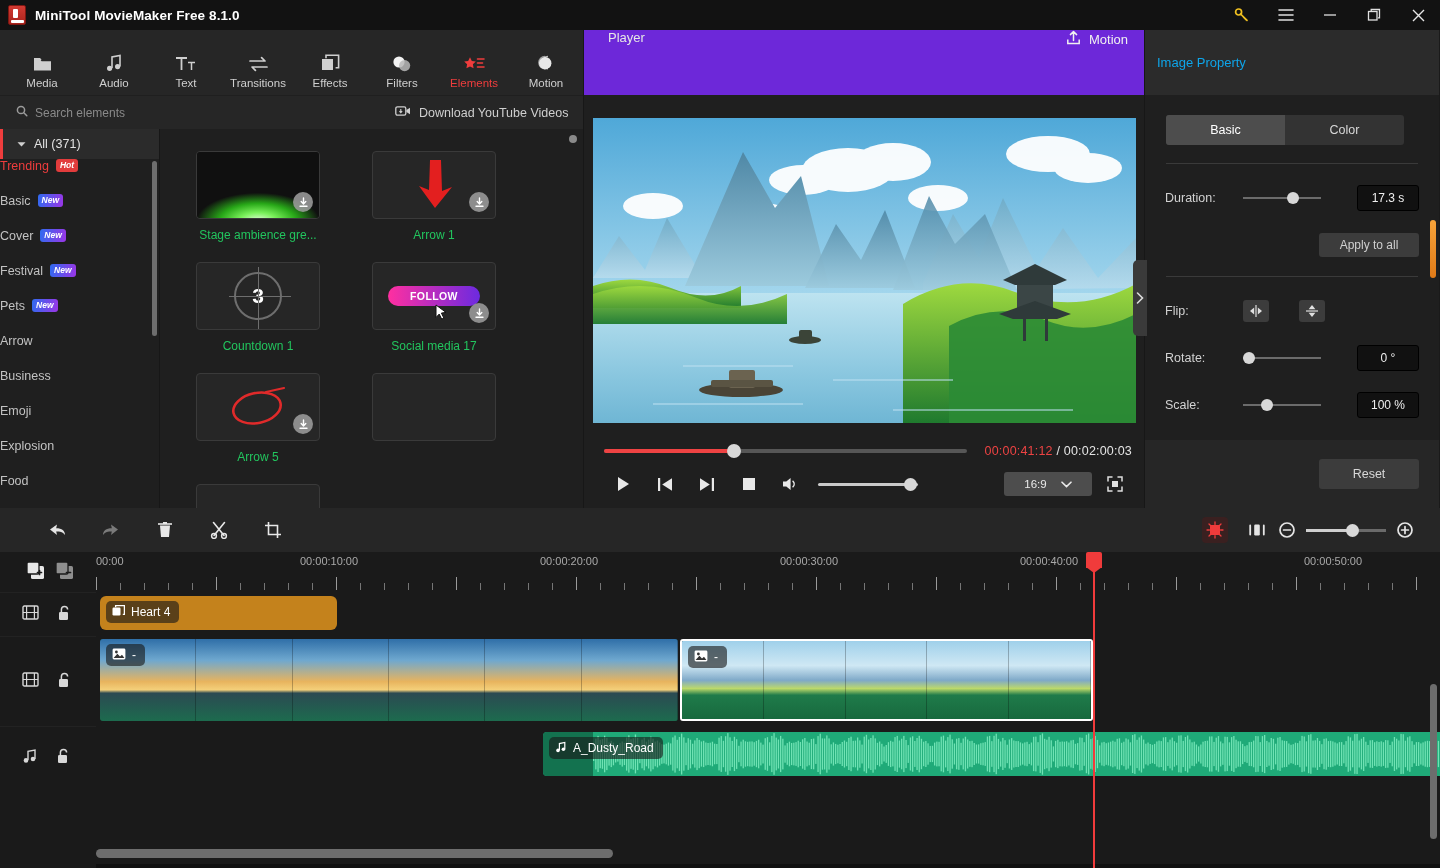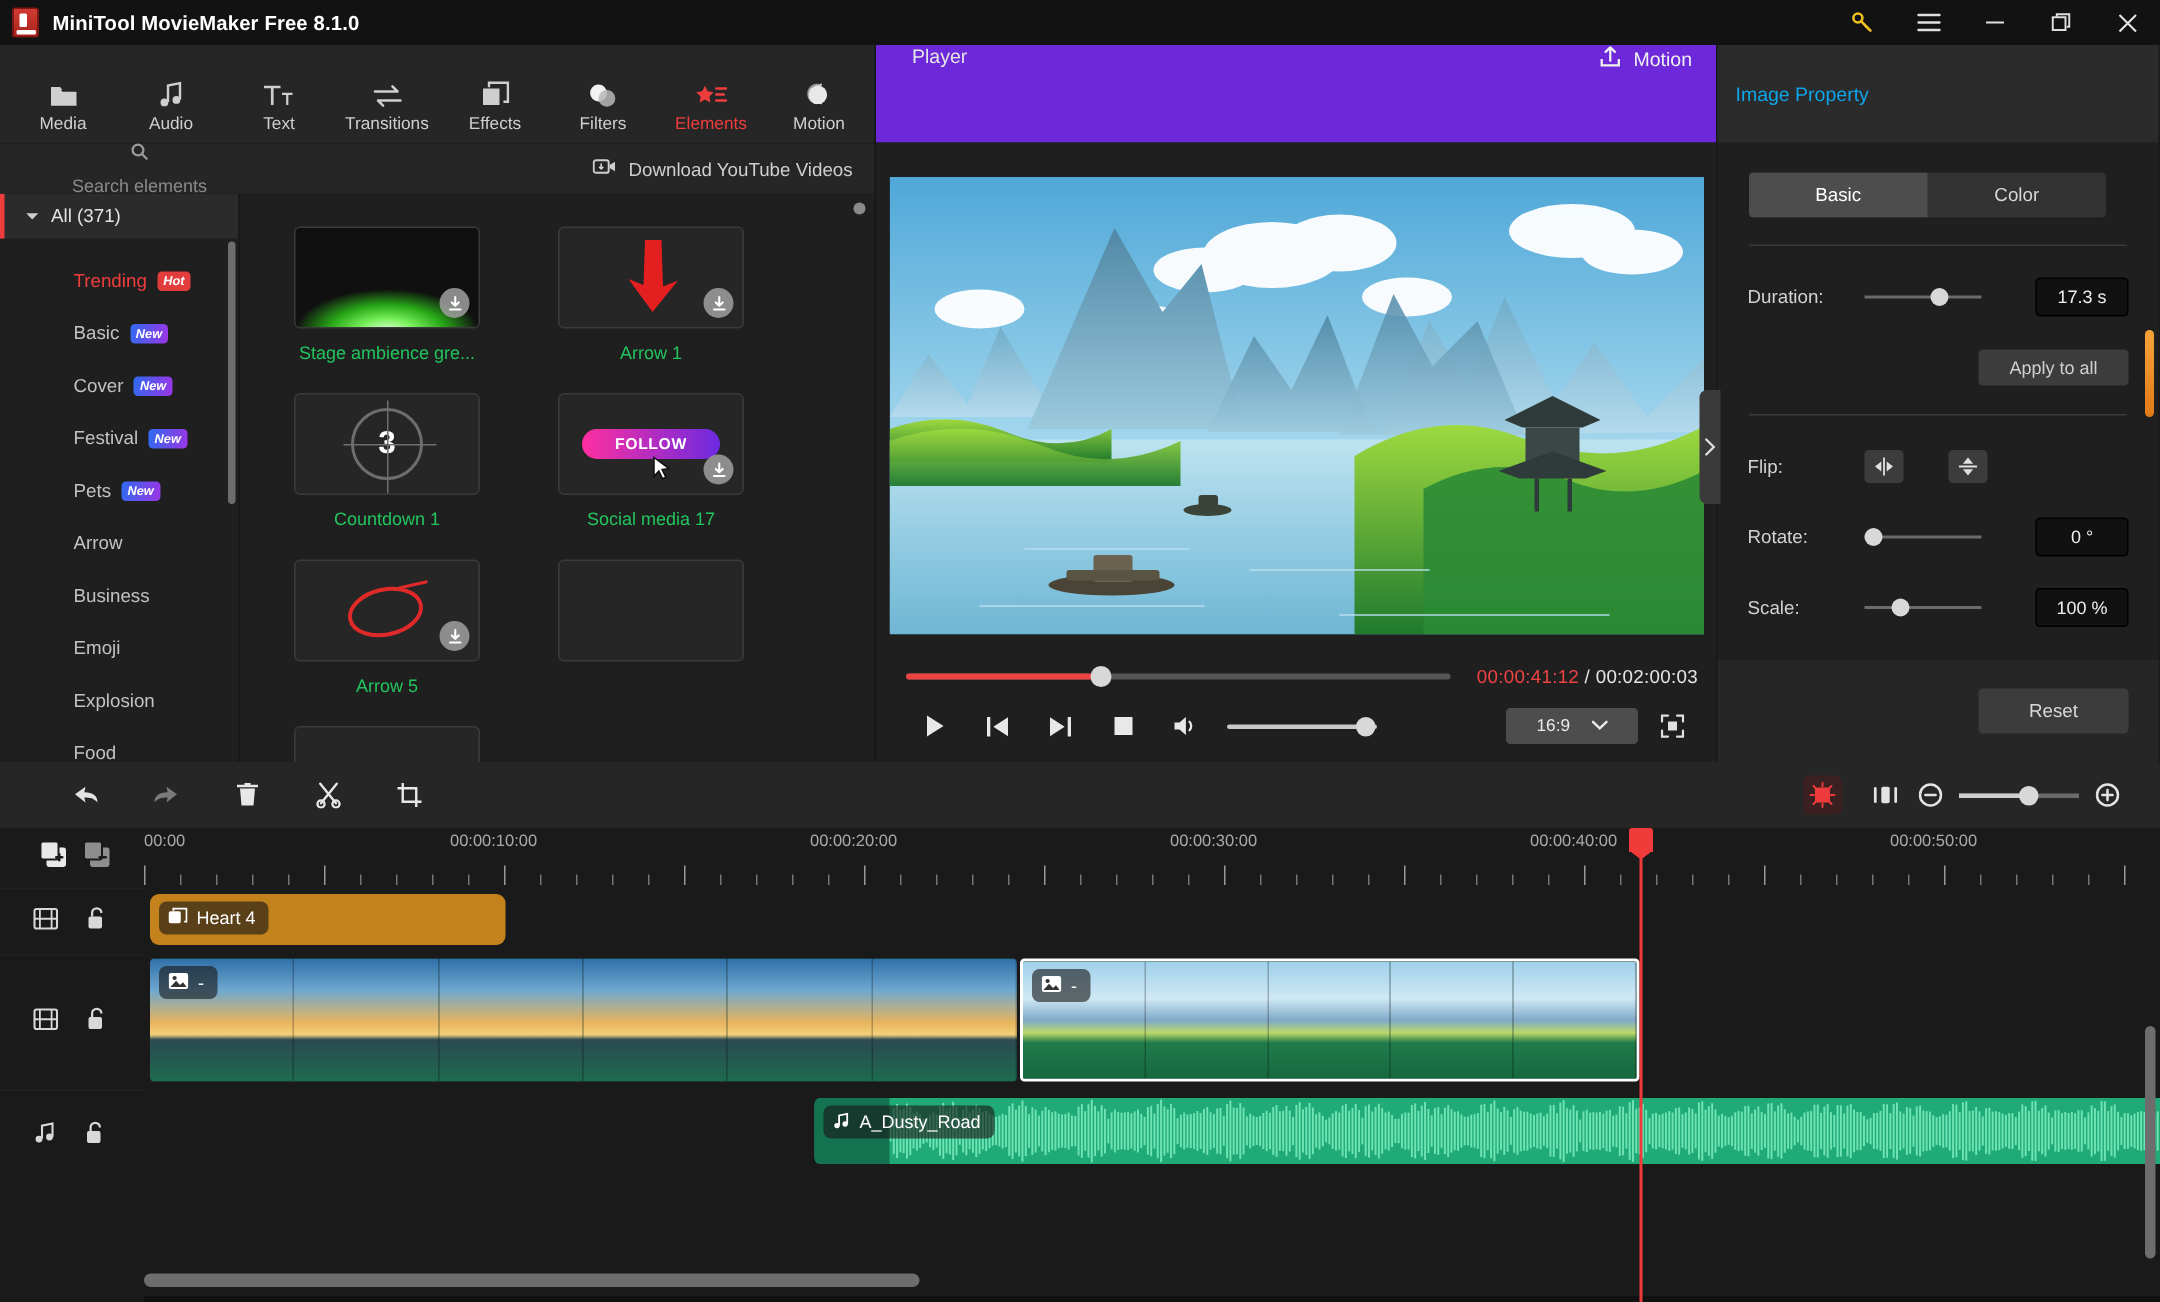--- a/index.html
+++ b/index.html
@@ -54,36 +54,36 @@
     color:#cfcfcf; font-size:11.5px; cursor:default;margin-top:16px;
   }
   .tab .ic { height:20px; display:flex; align-items:flex-end; }
   .tab.active { color:#ef3d3d; }
   .libhead {
     height:34px; background:#262626; display:flex; align-items:center;
     border-top:1px solid #1f1f1f;
   }
   .search-wrap {
     width:170px; display:flex; align-items:center; gap:7px; padding-left:16px;
-    color:#8a8a8a; font-size:12px;flex-direction:column;
+    color:#8a8a8a; font-size:12px;
   }
   .dlyt { display:flex; align-items:center; gap:8px; color:#cfcfcf; font-size:12.5px;
           margin-left:225px; cursor:default;}
   .libbody { flex:1; display:flex; overflow:hidden; }
   .cats {
     width:160px; background:#1f1f1f; position:relative; overflow:hidden;
     border-right:1px solid #171717;
   }
   .cat-all {
     height:30px; display:flex; align-items:center; gap:8px; padding-left:14px;
     font-size:12.5px; color:#e2e2e2; background:#2b2b2b;
     border-left:3px solid #ef3d3d; cursor:default;
   }
   .cat {
-    height:35px; display:flex; align-items:flex-end; gap:7px; padding-left:49px;
+    height:35px; display:flex; align-items:flex-start; gap:7px; 
     font-size:12.5px; color:#c2c2c2; cursor:default;
   }
   .cat.hot { color:#ef3d3d; }
   .badge {
     font-size:8.5px; font-weight:bold; font-style:italic; color:#fff;
     padding:1px 4px 1px 4px; border-radius:3px; line-height:1.25;
   }
   .badge.hot { background:#e23c3c; }
   .badge.new { background:linear-gradient(100deg,#2f6bf0,#9b35e6); }
   .cats-sb {
@@ -922,21 +922,21 @@
         </div>
       </div>
 
       <div class="ruler">
         <div class="rlabels">
           <div class="rlab" style="left:0">00:00</div>
           <div class="rlab" style="left:204px">00:00:10:00</div>
           <div class="rlab" style="left:444px">00:00:20:00</div>
           <div class="rlab" style="left:684px">00:00:30:00</div>
           <div class="rlab" style="left:924px">00:00:40:00</div>
-          <div class="rlab" style="left:1164px">00:00:50:00</div>
+          <div class="rlab" style="left:1208px">00:00:50:00</div>
         </div>
         <div class="ticks" id="ticks">
             <div class="tick maj" style="left: 0px;"></div>
             <div class="tick min" style="left: 24px;"></div>
             <div class="tick min" style="left: 48px;"></div>
             <div class="tick min" style="left: 72px;"></div>
             <div class="tick min" style="left: 96px;"></div>
             <div class="tick maj" style="left: 120px;"></div>
             <div class="tick min" style="left: 144px;"></div>
             <div class="tick min" style="left: 168px;"></div>

